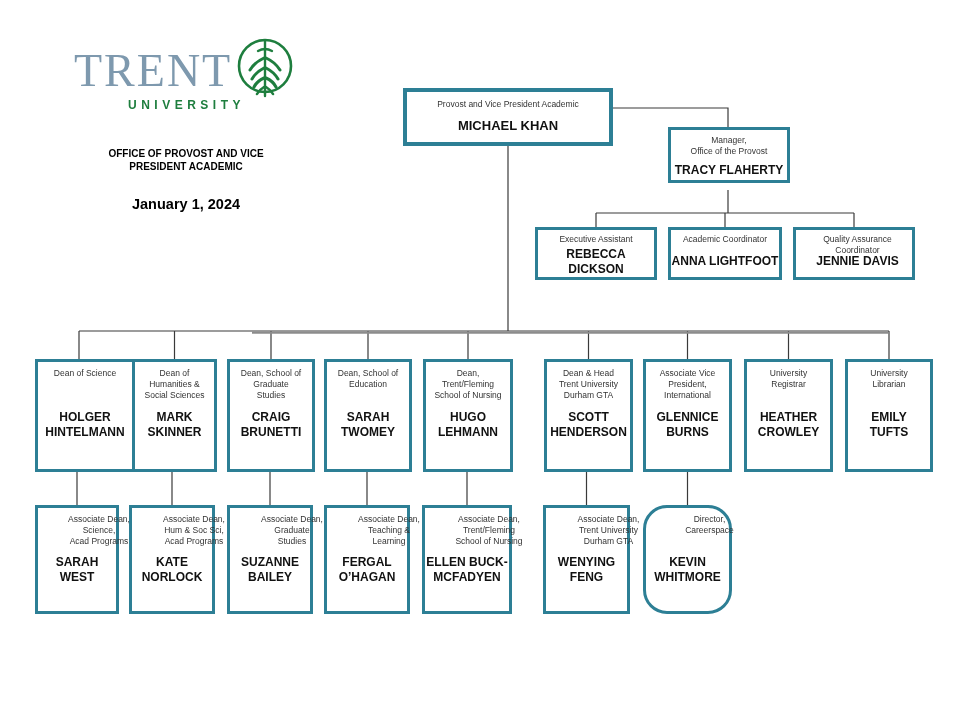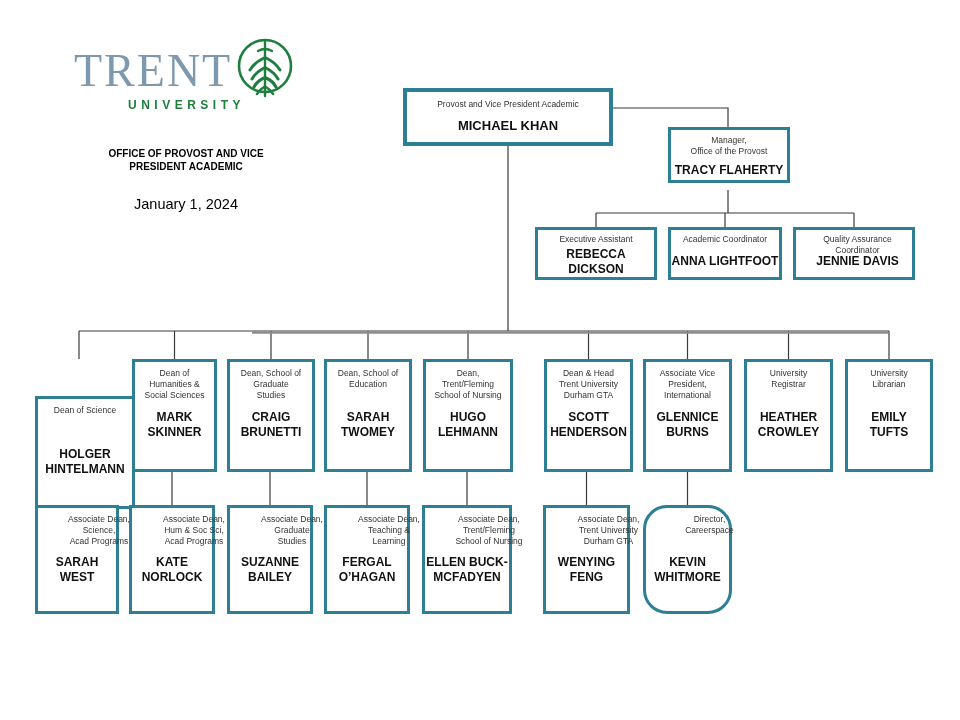--- a/index.html
+++ b/index.html
@@ -18,21 +18,21 @@
     font-size:12px;color:#1e7e3e;letter-spacing:4.5px;font-weight:bold;
   }
   .logo-icon{position:absolute;left:233px;top:36px;width:64px;height:66px;}
   .doc-title{
     position:absolute;left:30px;top:148px;width:312px;
     text-align:center;font-weight:bold;font-size:10px;line-height:1.25;
     white-space:pre-line;color:#000;
   }
   .doc-date{
     position:absolute;left:30px;top:196px;width:312px;
-    text-align:center;font-weight:normal;font-size:14.5px;color:#000;
+    text-align:center;font-weight:bold;font-size:14.5px;color:#000;
   }
   
   .node{
     position:absolute;background:#ffffff;border:3px solid #2d7f95;
     box-sizing:border-box;display:flex;flex-direction:column;align-items:center;
     text-align:center;
   }
   .node .role{
     font-size:8.5px;line-height:1.3;color:#333;white-space:pre-line;
     padding-top:5px;width:100%;box-sizing:border-box;
@@ -133,21 +133,21 @@
   <div class="node staff" style="left:668px;width:114px;">
     <div class="role">Academic Coordinator</div>
     <div class="person">ANNA LIGHTFOOT</div>
   </div>
   <div class="node staff" style="left:793px;width:122px;padding-left:7px;">
     <div class="role">Quality Assurance
 Coordinator</div>
     <div class="person">JENNIE DAVIS</div>
   </div>
 
-  <div class="node dean" style="left:35px;width:100px;margin-top:37px;">
+  <div class="node dean" style="left:35px;width:100px;">
     <div class="role">Dean of Science</div>
     <div class="person">HOLGER
 HINTELMANN</div>
   </div>
   <div class="node dean" style="left:132px;width:85px;">
     <div class="role">Dean of
 Humanities &amp;
 Social Sciences</div>
     <div class="person">MARK
 SKINNER</div>

